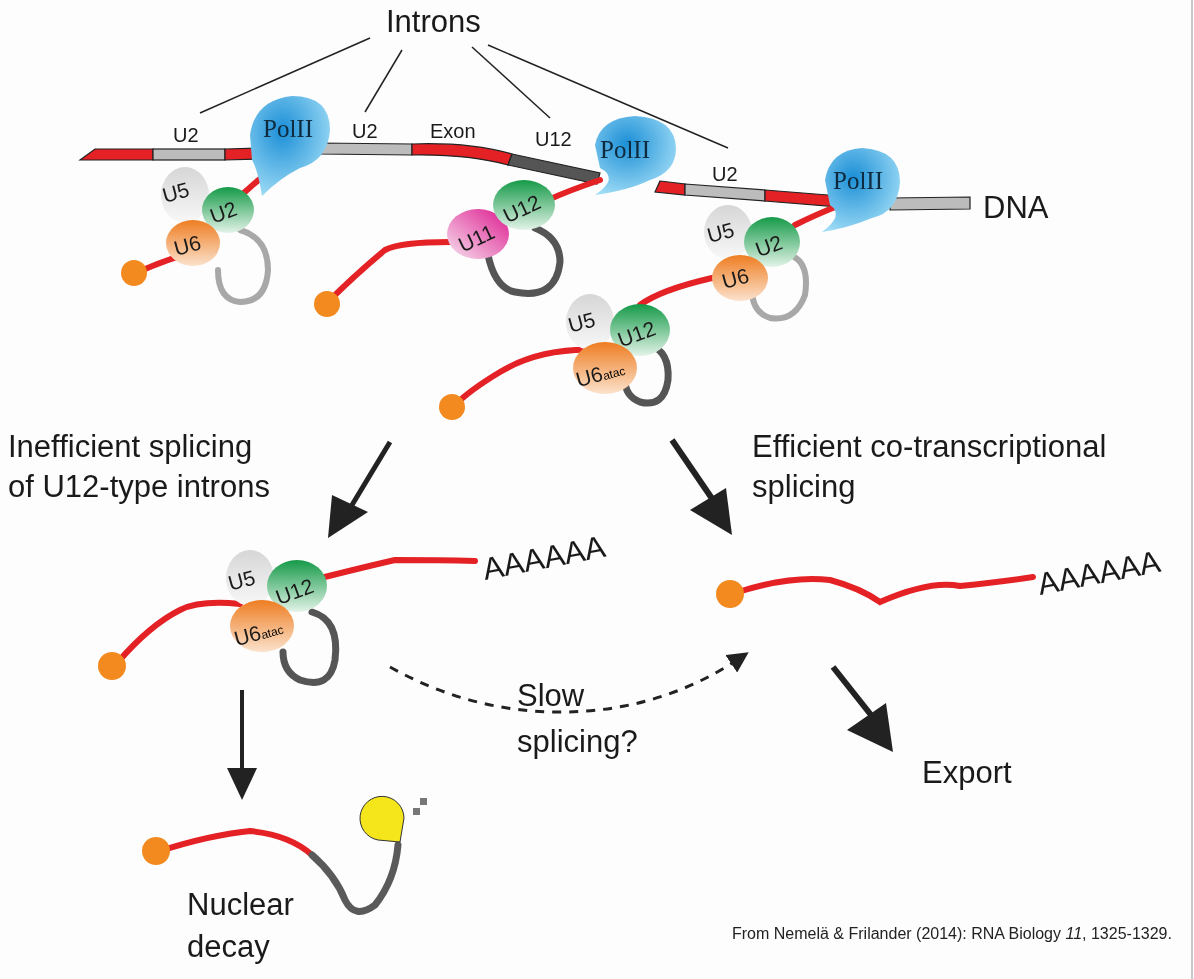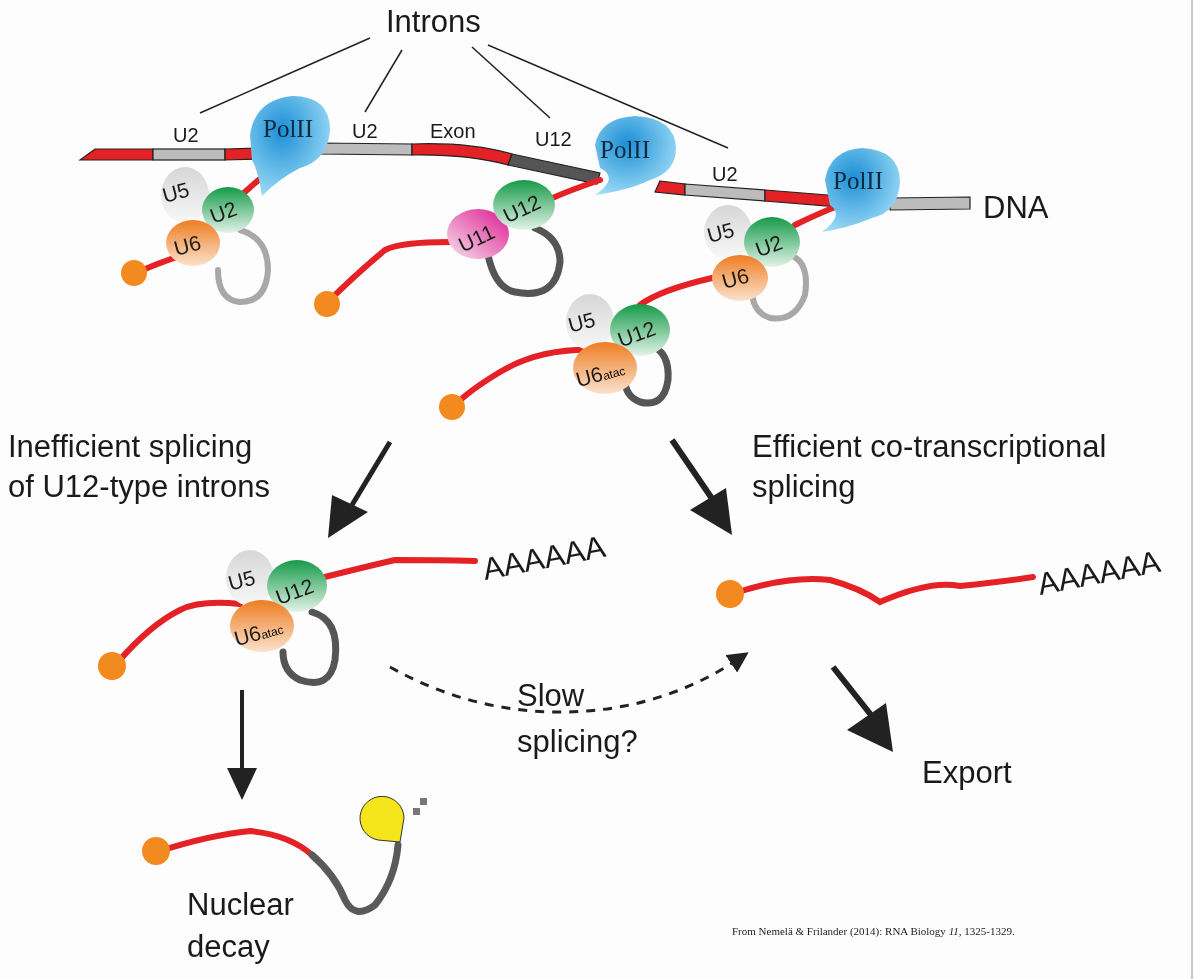--- a/index.html
+++ b/index.html
@@ -5,21 +5,21 @@
     html, body { margin: 0; padding: 0; background: #fdfdfd; }
     body { width: 1194px; height: 979px; position: relative; overflow: hidden; font-family: "Liberation Sans", sans-serif; }
     #frame { position: absolute; left: 0; top: 0; width: 1191px; height: 979px; border-right: 2px solid #c8c8c8; }
     svg { position: absolute; left: 0; top: 0; }
     .lbl { font-family: "Liberation Sans", sans-serif; fill: #1a1a1a; }
     .big { font-size: 31px; }
     .med { font-size: 20px; }
     .pol { font-family: "Liberation Serif", serif; font-size: 25px; fill: #0e2a3f; }
     .snrp { font-size: 21px; fill: #1a1a1a; }
     .sub { font-size: 12px; }
-    #citation { position: absolute; left: 732px; top: 925px; font-family: Liberation Serif, serif; font-size: 11px; color: #222; }
+    #citation { position: absolute; left: 732px; top: 925px; font-family: Liberation Sans, sans-serif; font-size: 16px; color: #222; }
   </style>
 </head>
 <body>
 
 <div id="frame"></div>
 
 <svg width="1194" height="979" viewBox="0 0 1194 979">
   <defs>
     <radialGradient id="gPol" cx="40%" cy="35%" r="70%">
       <stop offset="0" stop-color="#1c8fd6"></stop>

